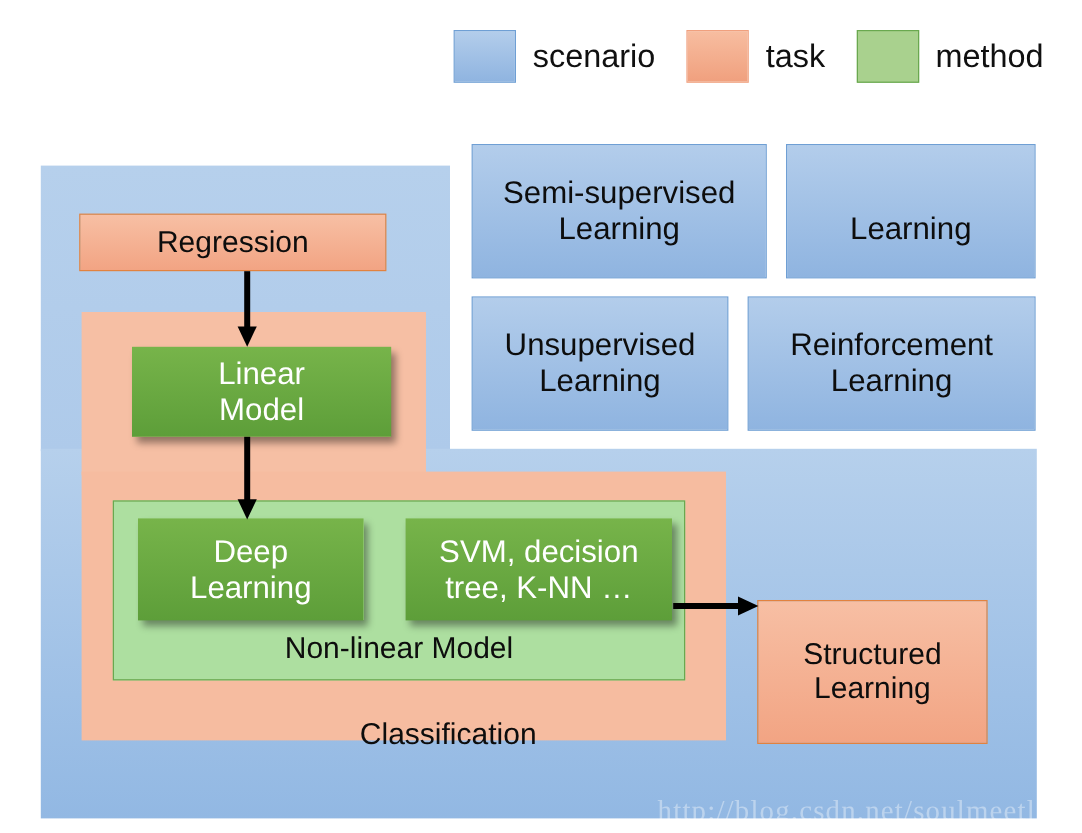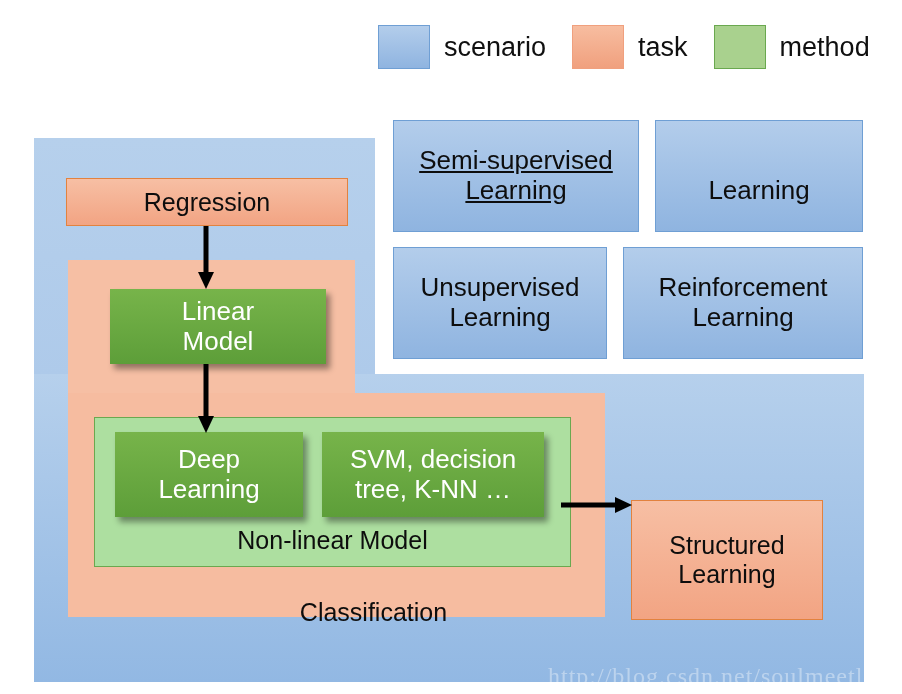--- a/index.html
+++ b/index.html
@@ -168,21 +168,21 @@
   </div>
 
   <div id="supervised-upper" class="container-region" style="left:34px; top:138px; width:341px; height:238px;"></div>
   <div id="supervised-container" class="container-region" style="left:34px; top:374px; width:830px; height:308px;"></div>
 
   <div id="classification-upper" class="container-region" style="left:68px; top:260px; width:287px; height:136px;"></div>
   <div id="classification-container" class="container-region" style="left:68px; top:393px; width:537px; height:224px;"></div>
 
   <div id="nonlinear-container" class="container-region" style="left:94px; top:417px; width:477px; height:150px;"></div>
 
-  <div class="box scenario-box" style="left:393px; top:120px; width:246px; height:112px;text-decoration:underline;">
+  <div class="box scenario-box" style="left:393px; top:120px; width:246px; height:112px;">
     <span>
       <span>Semi-supervised</span><br>
       <span>Learning</span>
     </span>
   </div>
 
   <div class="box scenario-box" style="left:655px; top:120px; width:208px; height:112px;">
     <span>
       <br>
       <span>Learning</span>
@@ -196,39 +196,39 @@
     </span>
   </div>
 
   <div class="box scenario-box" style="left:623px; top:247px; width:240px; height:112px;">
     <span>
       <span>Reinforcement</span><br>
       <span>Learning</span>
     </span>
   </div>
 
-  <div class="box task-box" style="left:66px; top:178px; width:282px; height:48px;">
+  <div class="box task-box" style="left:66px; top:178px; width:256px; height:48px;">
     <span>Regression</span>
   </div>
 
   <div class="box method-box" style="left:110px; top:289px; width:216px; height:75px;">
     <span>
       <span>Linear</span><br>
       <span>Model</span>
     </span>
   </div>
 
   <div class="box method-box" style="left:115px; top:432px; width:188px; height:85px;">
     <span>
       <span>Deep</span><br>
       <span>Learning</span>
     </span>
   </div>
 
-  <div class="box method-box" style="left:322px; top:432px; width:222px; height:85px;">
+  <div class="box method-box" style="left:338px; top:432px; width:222px; height:85px;">
     <span>
       <span>SVM, decision</span><br>
       <span>tree, K-NN …</span>
     </span>
   </div>
 
   <div class="box task-box" style="left:631px; top:452px; width:192px; height:120px;margin-top:48px;">
     <span>
       <span>Structured</span><br>
       <span>Learning</span>

